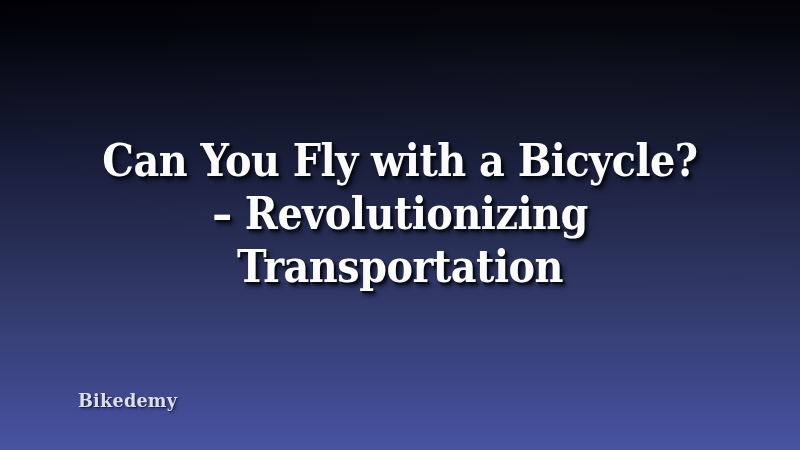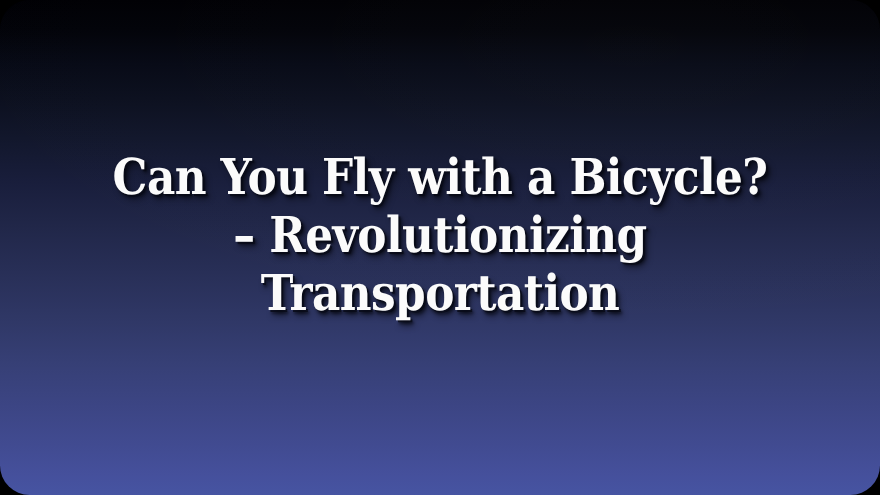--- a/index.html
+++ b/index.html
@@ -10,21 +10,20 @@
   body {
     font-family: "Liberation Serif", "DejaVu Serif", serif;
   }
 
   .slide {
     position: relative;
     width: 800px;
     height: 450px;
     overflow: hidden;
     background: #000005;
-    border-radius: 27px;
   }
 
   
   .slide-background {
     position: absolute;
     inset: 0;
     background: linear-gradient(
       to bottom,
       #000004 0%,
       #020309 6%,
@@ -145,15 +144,18 @@
   <div class="slide-vignette"></div>
 
   <div class="slide-content">
 
     <div class="title-block">
       <span class="title-line">Can You Fly with a Bicycle?</span>
       <span class="title-line">– Revolutionizing</span>
       <span class="title-line">Transportation</span>
     </div>
 
+    <div class="brand-block">
+      <span class="brand-text">Bikedemy</span>
+    </div>
 
   </div>
 </div>
 
 </body></html>

